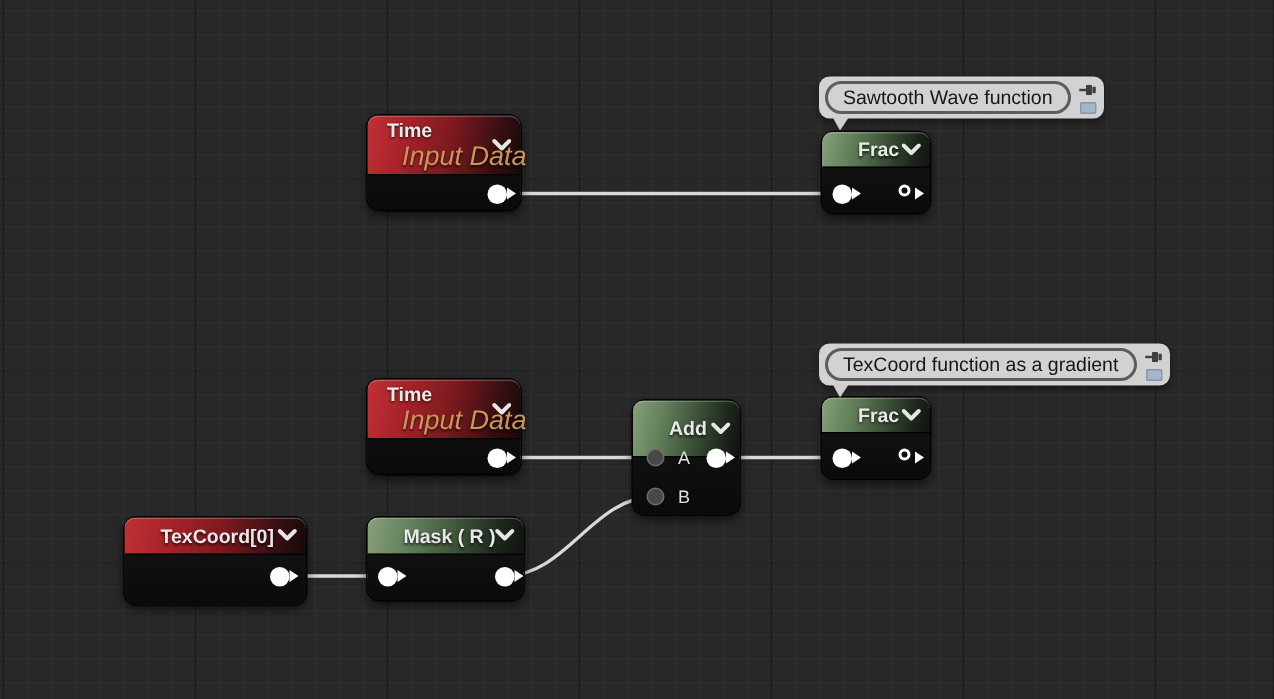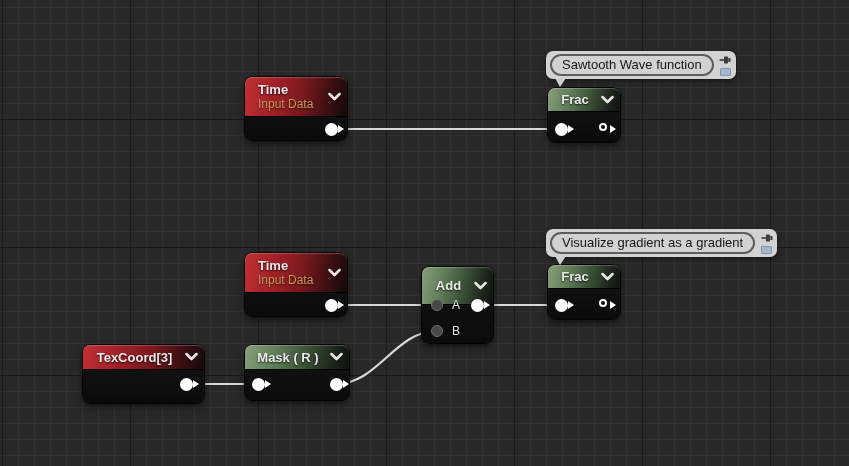--- a/index.html
+++ b/index.html
@@ -35,25 +35,26 @@
     box-shadow:inset 0 1px 0 rgba(255,255,255,.22);
     border-bottom:1px solid #000;
   }
   .hdr-red{background:linear-gradient(102deg,#c23034 0%,#a02127 30%,#7a191e 55%,#380f12 82%,#150909 100%);}
   .hdr-green{background:linear-gradient(102deg,#87a07c 0%,#62805a 28%,#3c5138 58%,#1b241a 85%,#0e130e 100%);}
   .title{
     color:#e9e9e9;font-size:13px;font-weight:700;
     text-shadow:0 1px 2px rgba(0,0,0,.8);
     white-space:nowrap;
   }
-  .hdr-center{justify-content:center;padding-right:18px;}
+  .hdr-center{justify-content:flex-start;padding-right:18px;padding-left:24px;}
   .subtitle{
-    color:#c9975a;font-size:12px;
+    color:#c9975a;font-size:18px;font-style:italic;
     text-shadow:0 1px 2px rgba(0,0,0,.7);
     white-space:nowrap;
+    margin-left:10px;
   }
   .chev{position:absolute;right:6px;top:50%;transform:translateY(-50%);width:13px;height:9px;}
   .chev svg{display:block;}
 
   
   .pin{position:absolute;width:13px;height:13px;border-radius:50%;}
   .pin-solid{background:#fff;}
   .pin-solid::after{
     content:"";position:absolute;left:13px;top:2.5px;
     border-left:6px solid #fff;border-top:4px solid transparent;border-bottom:4px solid transparent;
@@ -177,34 +178,34 @@
         <svg width="13" height="9" viewBox="0 0 13 9">
             <polyline points="1.5,1.5 6.5,6.5 11.5,1.5" stroke="#e6e6e6" stroke-width="2.6" fill="none" stroke-linecap="round" stroke-linejoin="round"></polyline>
           </svg>
       </span>
     </div>
     <span class="pin pin-solid" style="left:6.5px;top:33.5px;"></span>
     <span class="pin pin-hollow" style="left:50.5px;top:33.5px;"></span>
   </div>
 
   <div class="bubble" style="left:546px;top:229px;">
-    <span class="pill">Visualize gradient as a gradient</span>
+    <span class="pill">TexCoord function as a gradient</span>
     <span class="icon-col">
       <svg width="12" height="12" viewBox="0 0 12 12">
         <rect x="0.5" y="5.2" width="5" height="1.6" fill="#3e3e3e"></rect>
         <rect x="5" y="2.6" width="4" height="6.8" rx="0.6" fill="#3e3e3e"></rect>
         <rect x="9.3" y="3.9" width="2.2" height="4.2" rx="0.5" fill="#3e3e3e"></rect>
       </svg>
       <span class="widget"></span>
     </span>
   </div>
 
   <div class="node" style="left:83px;top:345px;width:121px;height:58px;">
     <div class="hdr hdr-red hdr-center" style="height:25px;">
-      <span class="title">TexCoord[3]</span>
+      <span class="title">TexCoord[0]</span>
       <span class="chev">
         <svg width="13" height="9" viewBox="0 0 13 9">
             <polyline points="1.5,1.5 6.5,6.5 11.5,1.5" stroke="#e6e6e6" stroke-width="2.6" fill="none" stroke-linecap="round" stroke-linejoin="round"></polyline>
           </svg>
       </span>
     </div>
     <span class="pin pin-solid" style="left:96.5px;top:32.5px;"></span>
   </div>
 
   <div class="node" style="left:245px;top:345px;width:104px;height:55px;">

